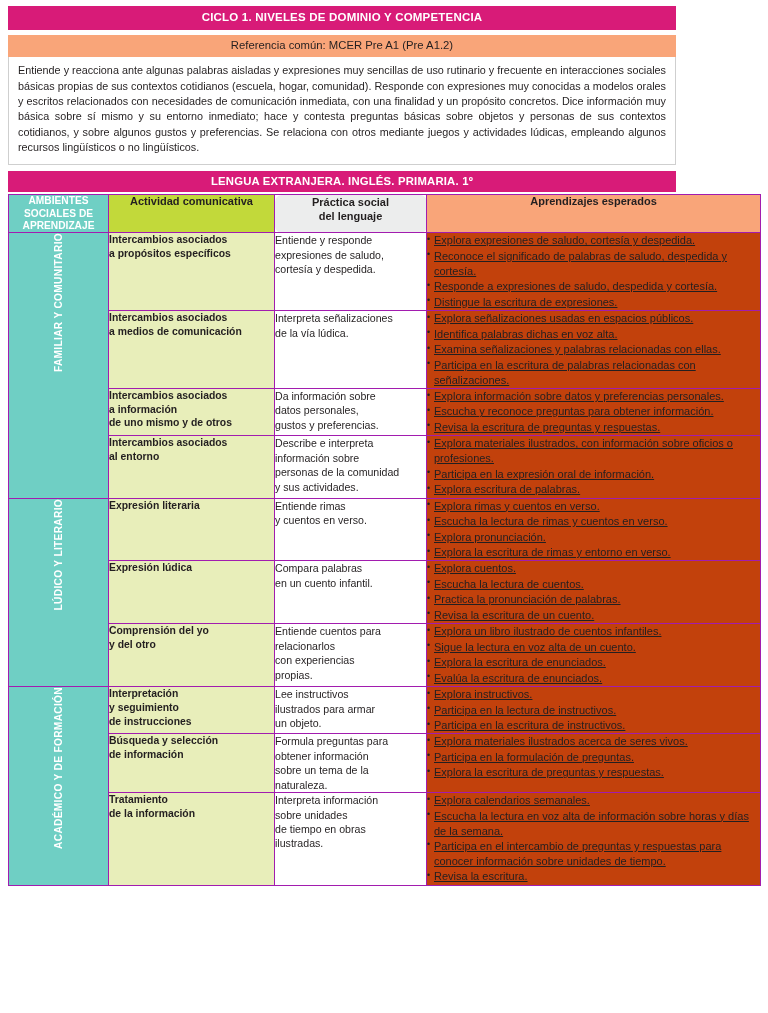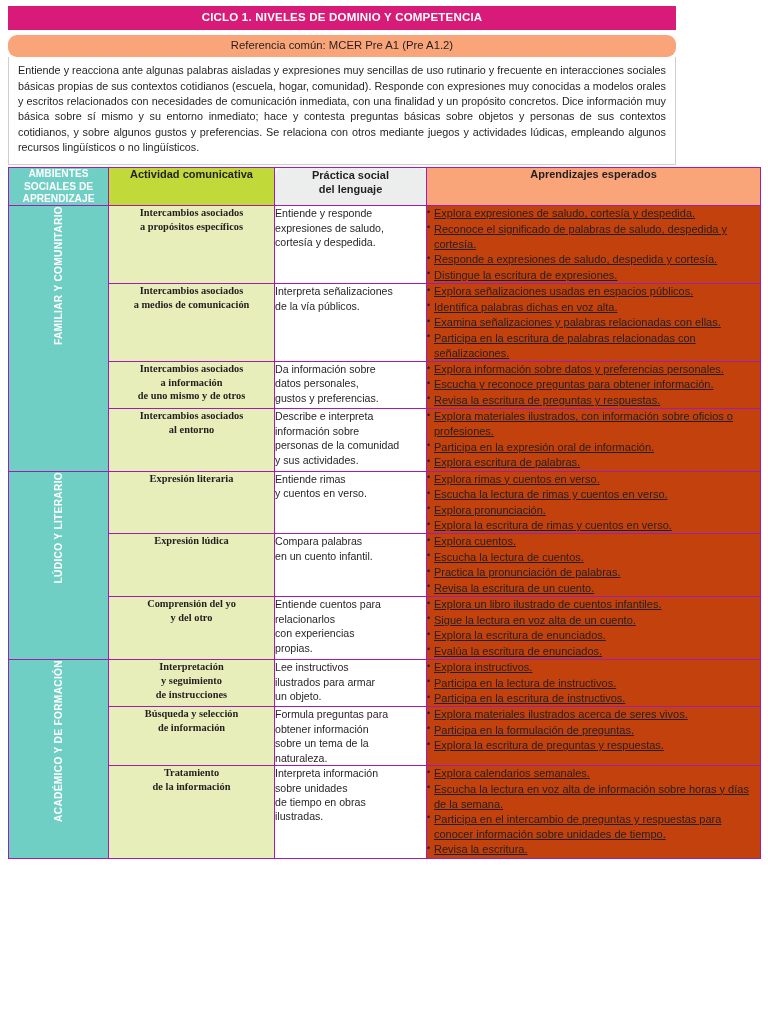--- a/index.html
+++ b/index.html
@@ -47,21 +47,20 @@
     margin-top: 2px;
   }
   .gap-white { height: 5px; background: #ffffff; }
   .band-ref {
     background: #f9a579;
     color: #231f20;
     font-size: 11.3px;
     font-weight: normal;
     padding: 4px 6px 5px 6px;
     line-height: 1.2;
-    border-radius: 9px;
   }
   .para-box {
     box-sizing: border-box;
     width: 100%;
     border: 1px solid #cfcfcf;
     border-top: none;
     background: #ffffff;
     padding: 6px 9px 9px 9px;
     font-size: 10.8px;
     line-height: 1.42;
@@ -151,25 +150,24 @@
     font-weight: bold;
     letter-spacing: .3px;
     white-space: nowrap;
     margin: 0 auto;
   }
 
   td.act {
     background: #e8eeba;
     font-size: 10.4px;
     font-weight: bold;
-    text-align: center;
+    text-align: left;
     line-height: 1.32;
     padding: 6px 5px 7px 5px;
     color: #231f20;
-    font-family: Liberation Serif, serif;
   }
   td.prac {
     background: #ffffff;
     font-size: 10.6px;
     line-height: 1.36;
     padding: 6px 6px 7px 7px;
     color: #231f20;
   }
   td.apr {
     background: #c2410c;
@@ -205,20 +203,21 @@
 
   <div class="band band-cycle">CICLO 1. NIVELES DE DOMINIO Y COMPETENCIA</div>
 
 
   <div class="gap-white"></div>
 
   <div class="band band-ref">Referencia común: MCER Pre A1 (Pre A1.2)</div>
 
   <div class="para-box">Entiende y reacciona ante algunas palabras aisladas y expresiones muy sencillas de uso rutinario y frecuente en interacciones sociales básicas propias de sus contextos cotidianos (escuela, hogar, comunidad). Responde con expresiones muy conocidas a modelos orales y escritos relacionados con necesidades de comunicación inmediata, con una finalidad y un propósito concretos. Dice información muy básica sobre sí mismo y su entorno inmediato; hace y contesta preguntas básicas sobre objetos y personas de sus contextos cotidianos, y sobre algunos gustos y preferencias. Se relaciona con otros mediante juegos y actividades lúdicas, empleando algunos recursos lingüísticos o no lingüísticos.</div>
 
+  <div class="band band-lengua">LENGUA EXTRANJERA. INGLÉS.  PRIMARIA. 1º</div>
 
   <table class="matrix">
     <colgroup>
       <col style="width:100px">
       <col style="width:166px">
       <col style="width:152px">
       <col style="width:334px">
     </colgroup>
     <thead>
       <tr>
@@ -258,21 +257,21 @@
             </ul>
           </td>
         </tr>
         <tr>
           <td class="act">
             <span class="prac-line">Intercambios asociados</span>
             <span class="prac-line">a medios de comunicación</span>
           </td>
           <td class="prac">
             <span class="prac-line">Interpreta señalizaciones</span>
-            <span class="prac-line">de la vía públicos.</span>
+            <span class="prac-line">de la vía lúdica.</span>
           </td>
           <td class="apr">
             <ul>
               <li>Explora señalizaciones usadas en espacios públicos.</li>
               <li>Identifica palabras dichas en voz alta.</li>
               <li>Examina señalizaciones y palabras relacionadas con ellas.</li>
               <li>Participa en la escritura de palabras relacionadas con señalizaciones.</li>
             </ul>
           </td>
         </tr>
@@ -323,21 +322,21 @@
           </td>
           <td class="prac">
             <span class="prac-line">Entiende rimas</span>
             <span class="prac-line">y cuentos en verso.</span>
           </td>
           <td class="apr">
             <ul>
               <li>Explora rimas y cuentos en verso.</li>
               <li>Escucha la lectura de rimas y cuentos en verso.</li>
               <li>Explora pronunciación.</li>
-              <li>Explora la escritura de rimas y cuentos en verso.</li>
+              <li>Explora la escritura de rimas y entorno en verso.</li>
             </ul>
           </td>
         </tr>
         <tr>
           <td class="act">
             <span class="prac-line">Expresión lúdica</span>
           </td>
           <td class="prac">
             <span class="prac-line">Compara palabras</span>
             <span class="prac-line">en un cuento infantil.</span>

